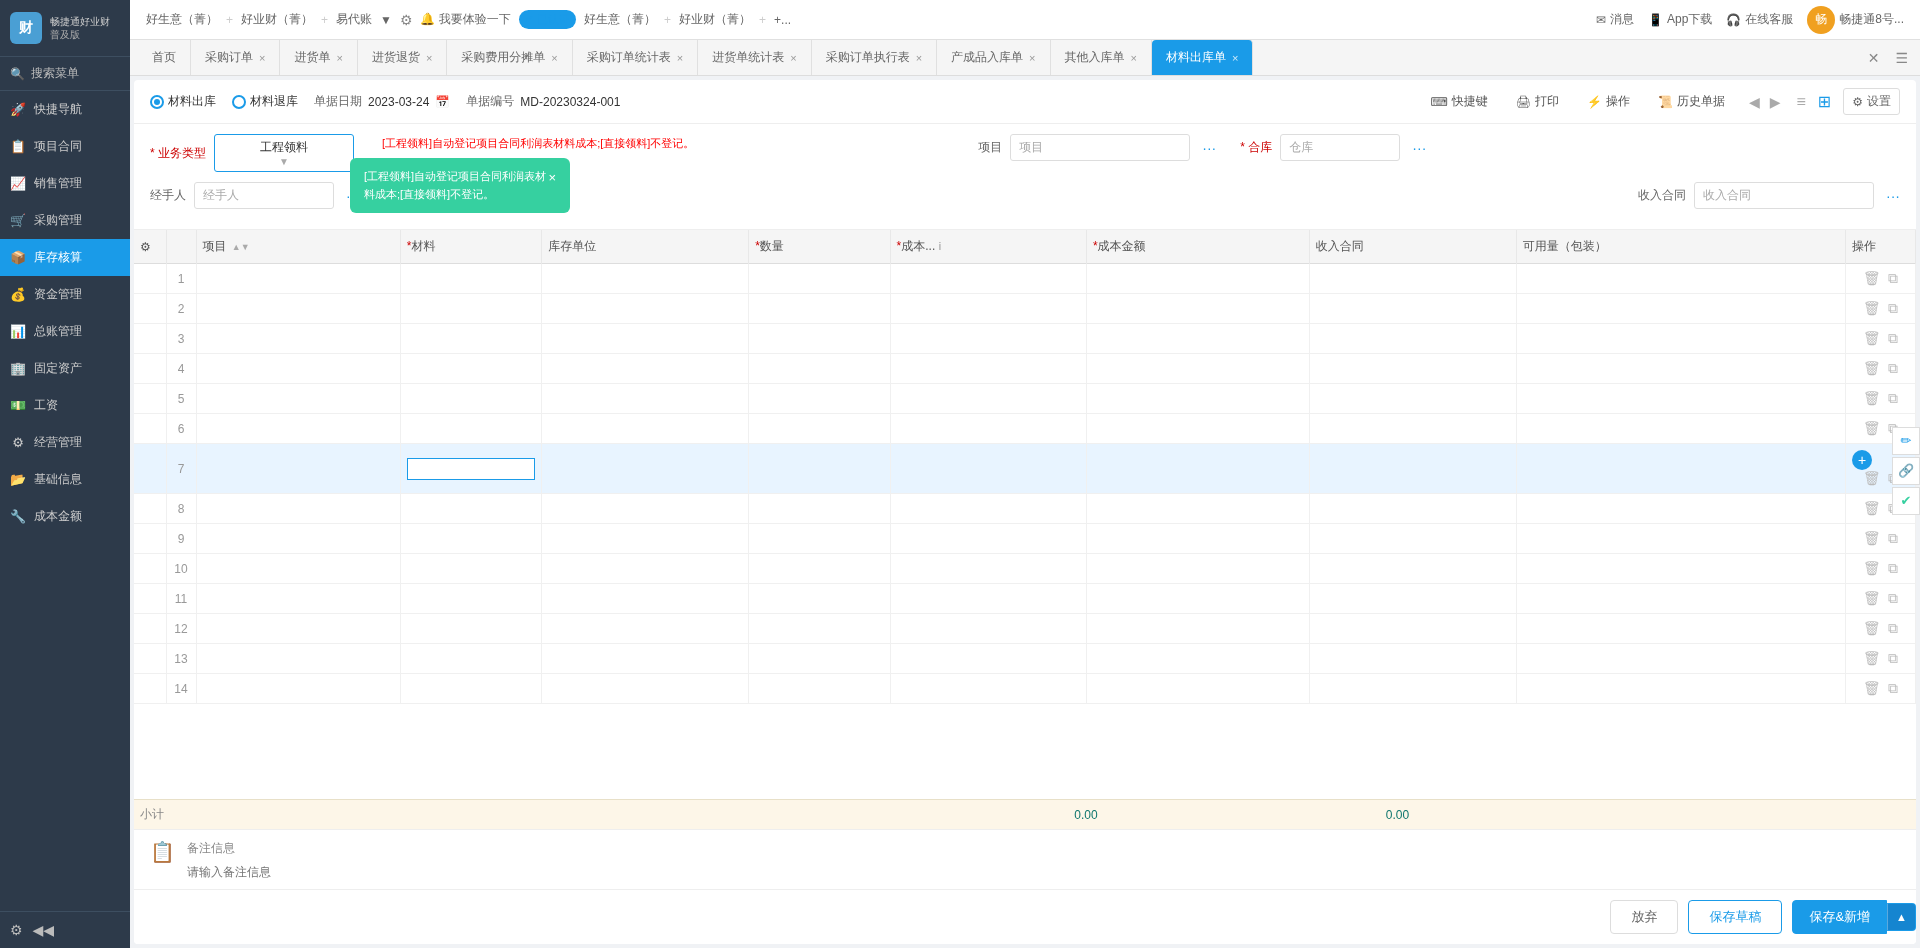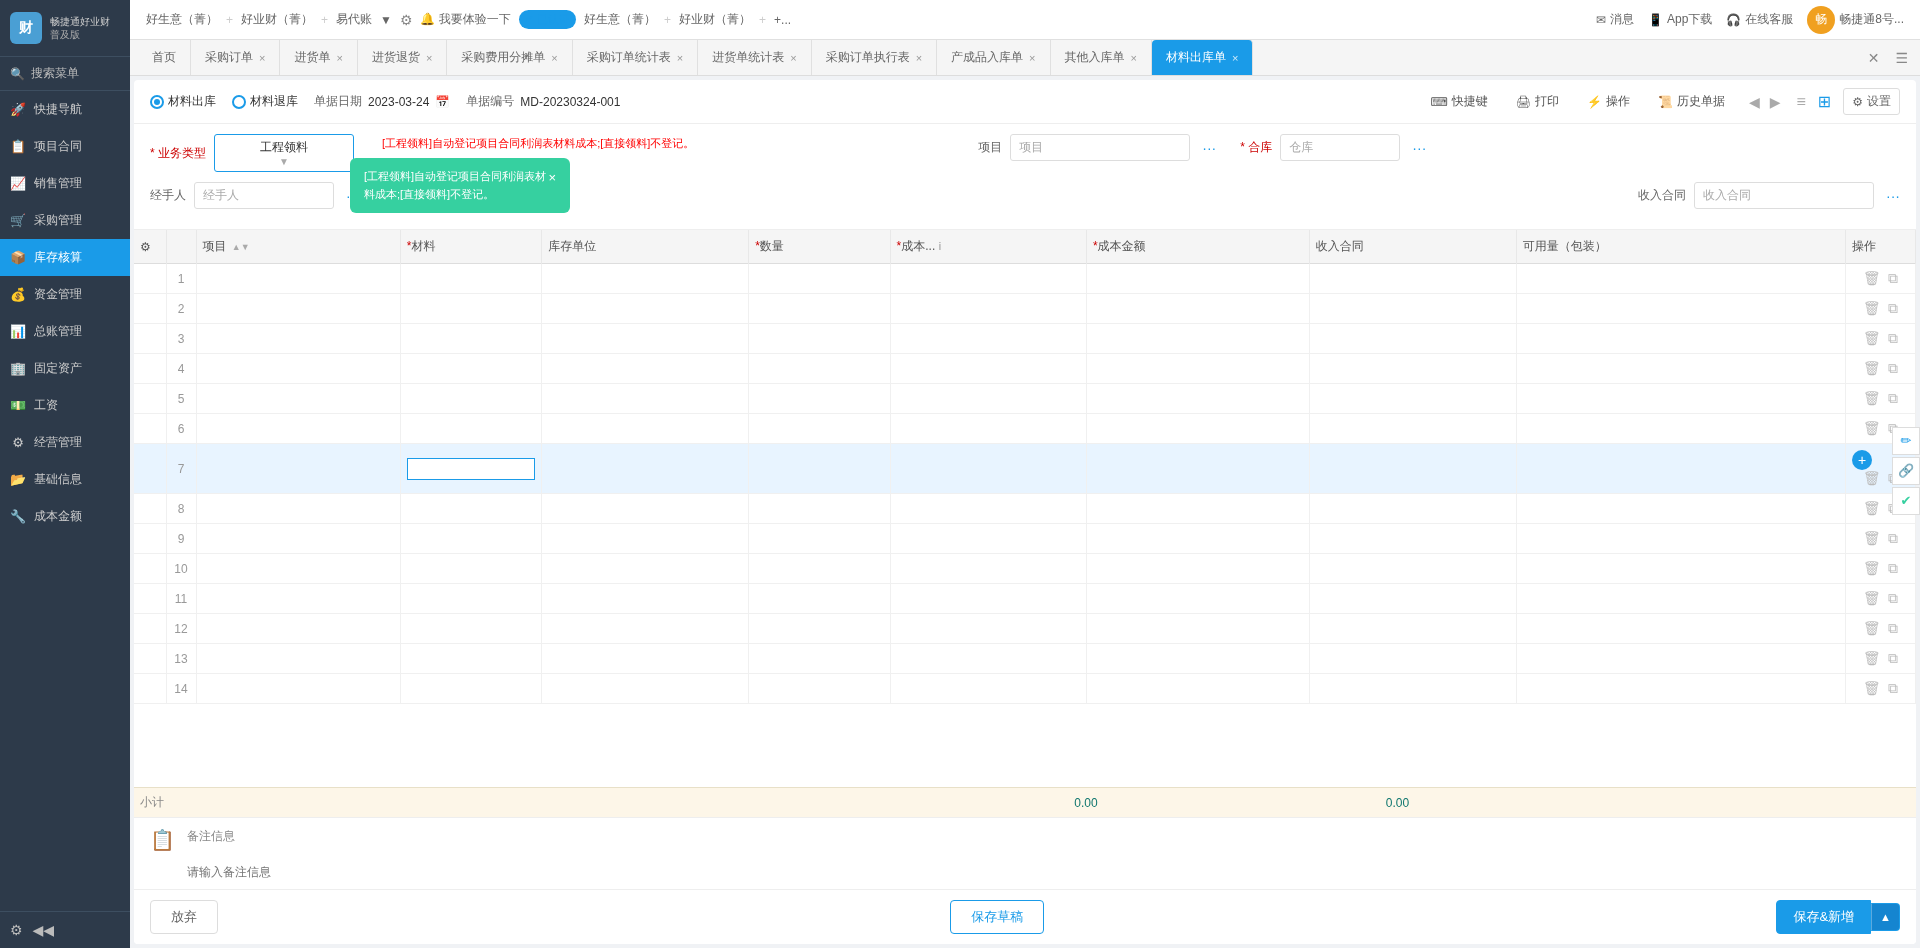--- a/index.html
+++ b/index.html
@@ -86,25 +86,25 @@
     .footer-label { width: 40px; color: #888; }
     .footer-value { color: #0f766e; font-weight: 500; }
     .action-icon { color: #bbb; cursor: pointer; font-size: 14px; padding: 2px; }
     .add-row-btn { background: #1a9be8; color: white; border-radius: 50%; width: 20px; height: 20px; display: flex; align-items: center; justify-content: center; cursor: pointer; font-size: 14px; }
     .sort-arrows { font-size: 9px; color: #aaa; cursor: pointer; display: inline-flex; flex-direction: column; margin-left: 2px; }
 
     
     .bottom-area { padding: 10px 16px; border-top: 1px solid #eee; flex-shrink: 0; }
     .notes-section { display: flex; align-items: flex-start; gap: 12px; }
     .notes-icon { color: #1a9be8; font-size: 20px; }
-    .notes-label { color: #888; font-size: 12px; margin-bottom: 20px; }
+    .notes-label { color: #888; font-size: 12px; margin-bottom: 8px; }
     .notes-input { border: none; outline: none; font-size: 12px; color: #aaa; width: 100%; }
 
     
-    .footer-btns { padding: 10px 16px; display: flex; justify-content: space-between; gap: 10px; background: #fff; border-top: 1px solid #eee; flex-shrink: 0; }
+    .footer-btns { padding: 10px 0; display: flex; justify-content: flex-end; gap: 10px; background: #fff; border-top: 1px solid #eee; flex-shrink: 0; }
     .btn { padding: 7px 20px; border-radius: 4px; font-size: 13px; cursor: pointer; border: 1px solid #ddd; }
     .btn-default { background: #fff; color: #666; }
     .btn-outline { background: #fff; color: #1a9be8; border-color: #1a9be8; }
     .btn-split { display: flex; align-items: center; }
     .btn-split-main { background: #1a9be8; color: white; border: 1px solid #1a9be8; padding: 7px 16px; border-radius: 4px 0 0 4px; cursor: pointer; font-size: 13px; }
     .btn-split-arrow { background: #1585d0; color: white; border: 1px solid #1a9be8; border-left: 1px solid rgba(255,255,255,0.3); padding: 7px 8px; border-radius: 0 4px 4px 0; cursor: pointer; font-size: 11px; }
     .side-icon { width: 28px; height: 28px; background: #fff; border: 1px solid #ddd; display: flex; align-items: center; justify-content: center; cursor: pointer; color: #888; font-size: 13px; }
 
     .info-icon { color: #999; font-size: 11px; cursor: pointer; }
   </style>

